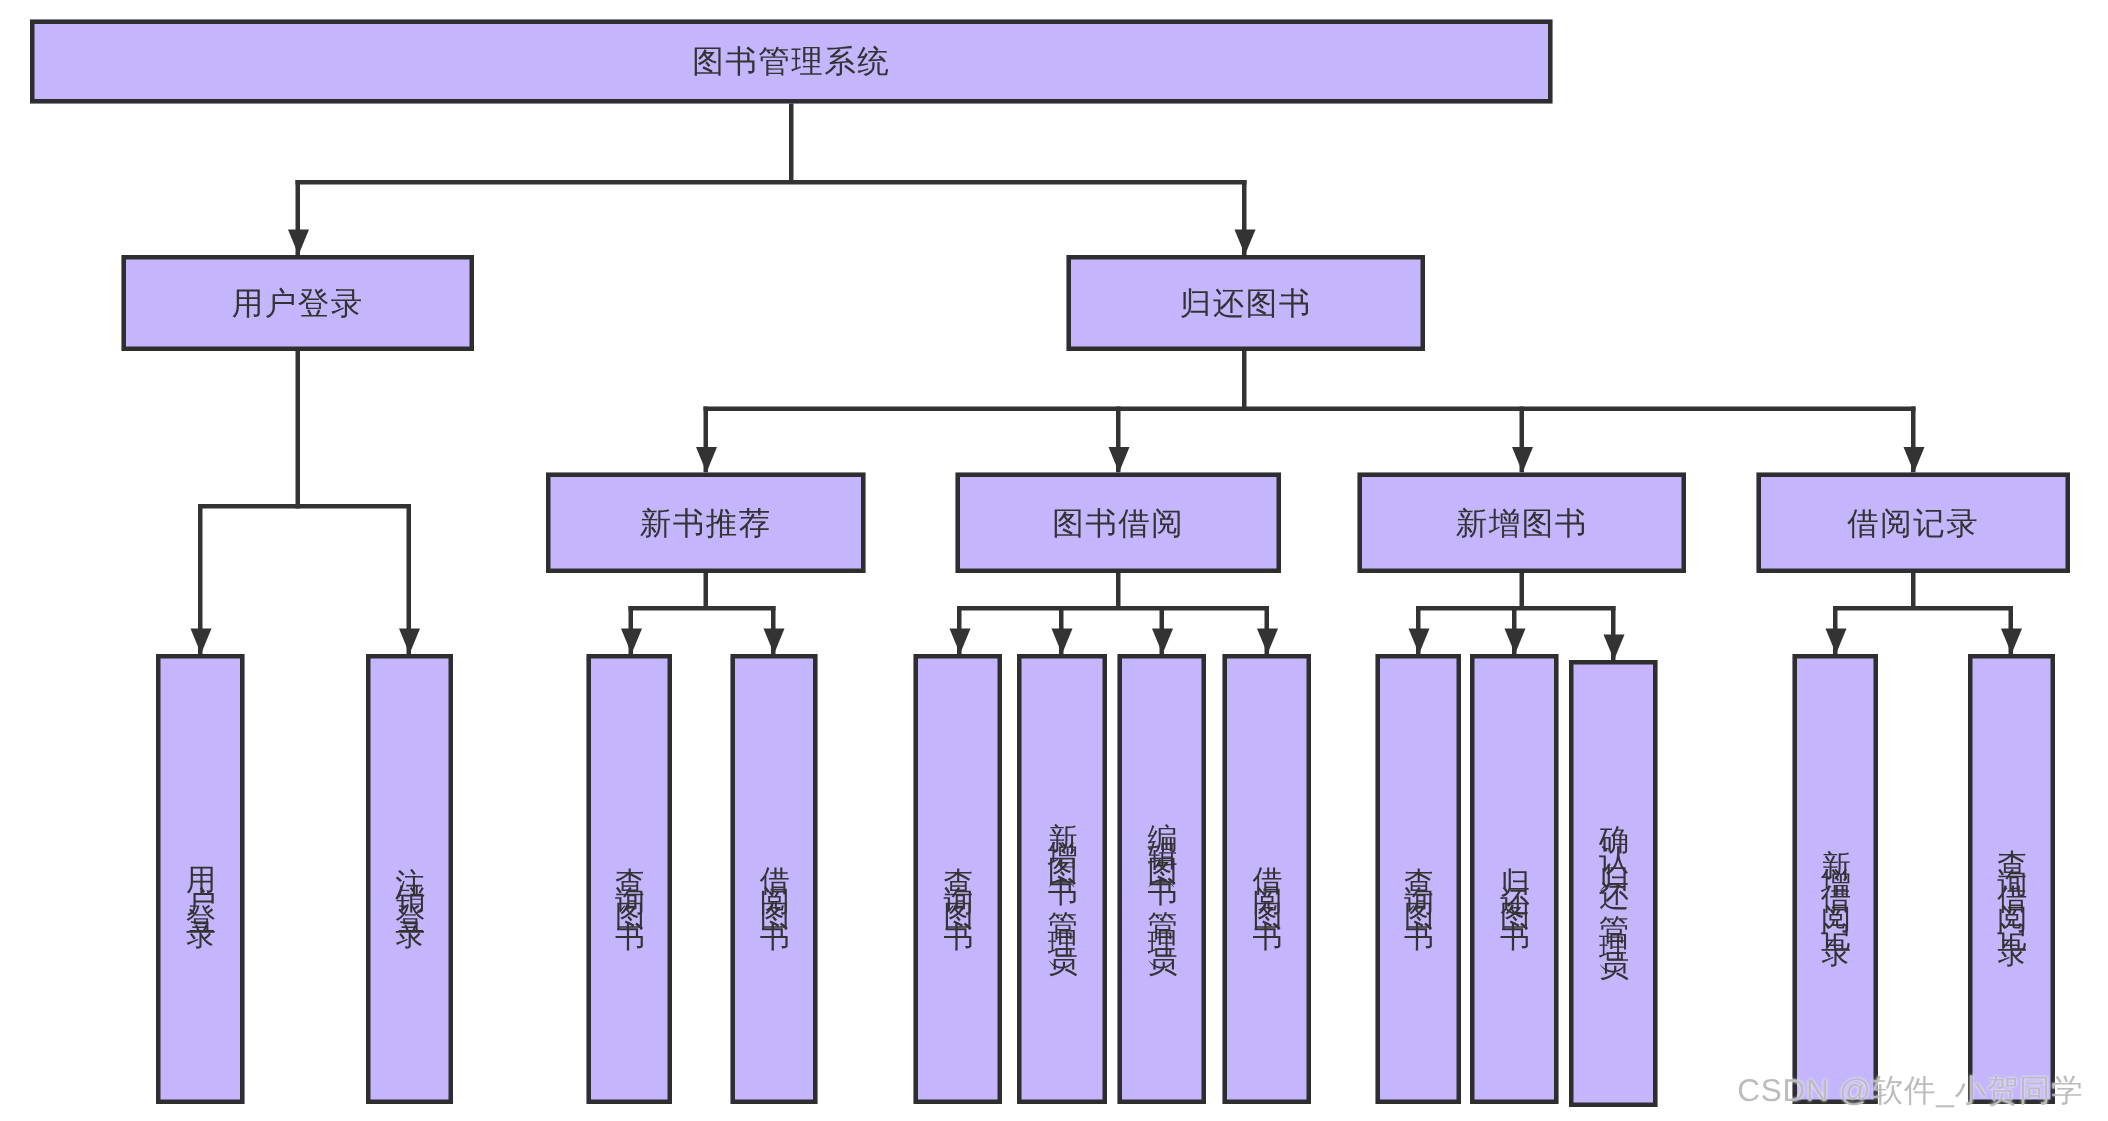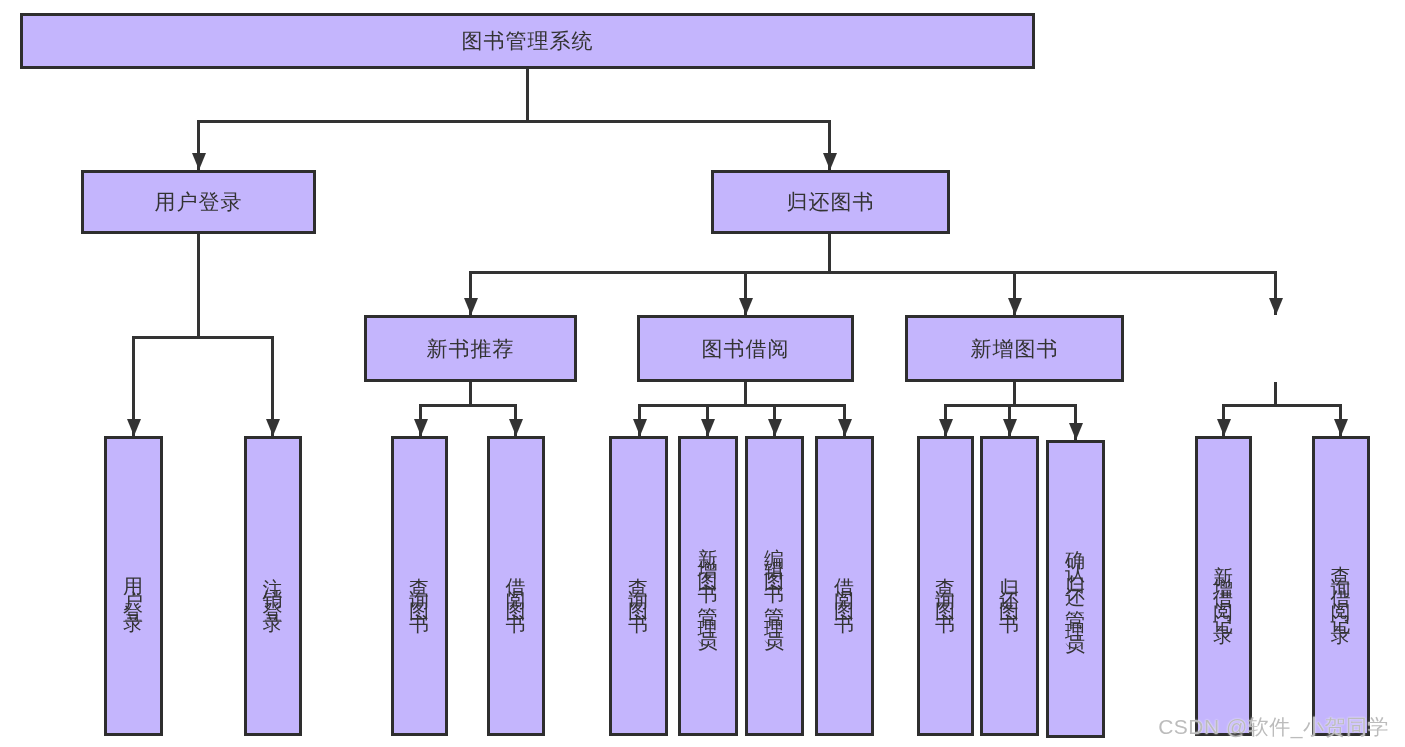--- a/index.html
+++ b/index.html
@@ -74,20 +74,21 @@
   <div class="vline" style="left:828px;top:234px;height:39px;"></div>
   <div class="hline" style="left:469px;top:271px;width:808px;"></div>
   <div class="arrow" style="left:469px;top:271px;height:44px;"></div>
   <div class="arrow" style="left:744px;top:271px;height:44px;"></div>
   <div class="arrow" style="left:1013px;top:271px;height:44px;"></div>
   <div class="arrow" style="left:1274px;top:271px;height:44px;"></div>
 
   <div class="node" style="left:637px;top:315px;width:217px;height:67px;">图书借阅</div>
   <div class="node" style="left:364px;top:315px;width:213px;height:67px;">新书推荐</div>
   <div class="node" style="left:905px;top:315px;width:219px;height:67px;">新增图书</div>
+  <div class="node" style="left:1171px;top:315px;width:209px;height:67px;">借阅记录</div>
 
   <div class="vline" style="left:469px;top:382px;height:24px;"></div>
   <div class="hline" style="left:419px;top:404px;width:98px;"></div>
   <div class="arrow" style="left:419px;top:404px;height:32px;"></div>
   <div class="arrow" style="left:514px;top:404px;height:32px;"></div>
 
   <div class="vline" style="left:744px;top:382px;height:24px;"></div>
   <div class="hline" style="left:638px;top:404px;width:208px;"></div>
   <div class="arrow" style="left:638px;top:404px;height:32px;"></div>
   <div class="arrow" style="left:706px;top:404px;height:32px;"></div>

